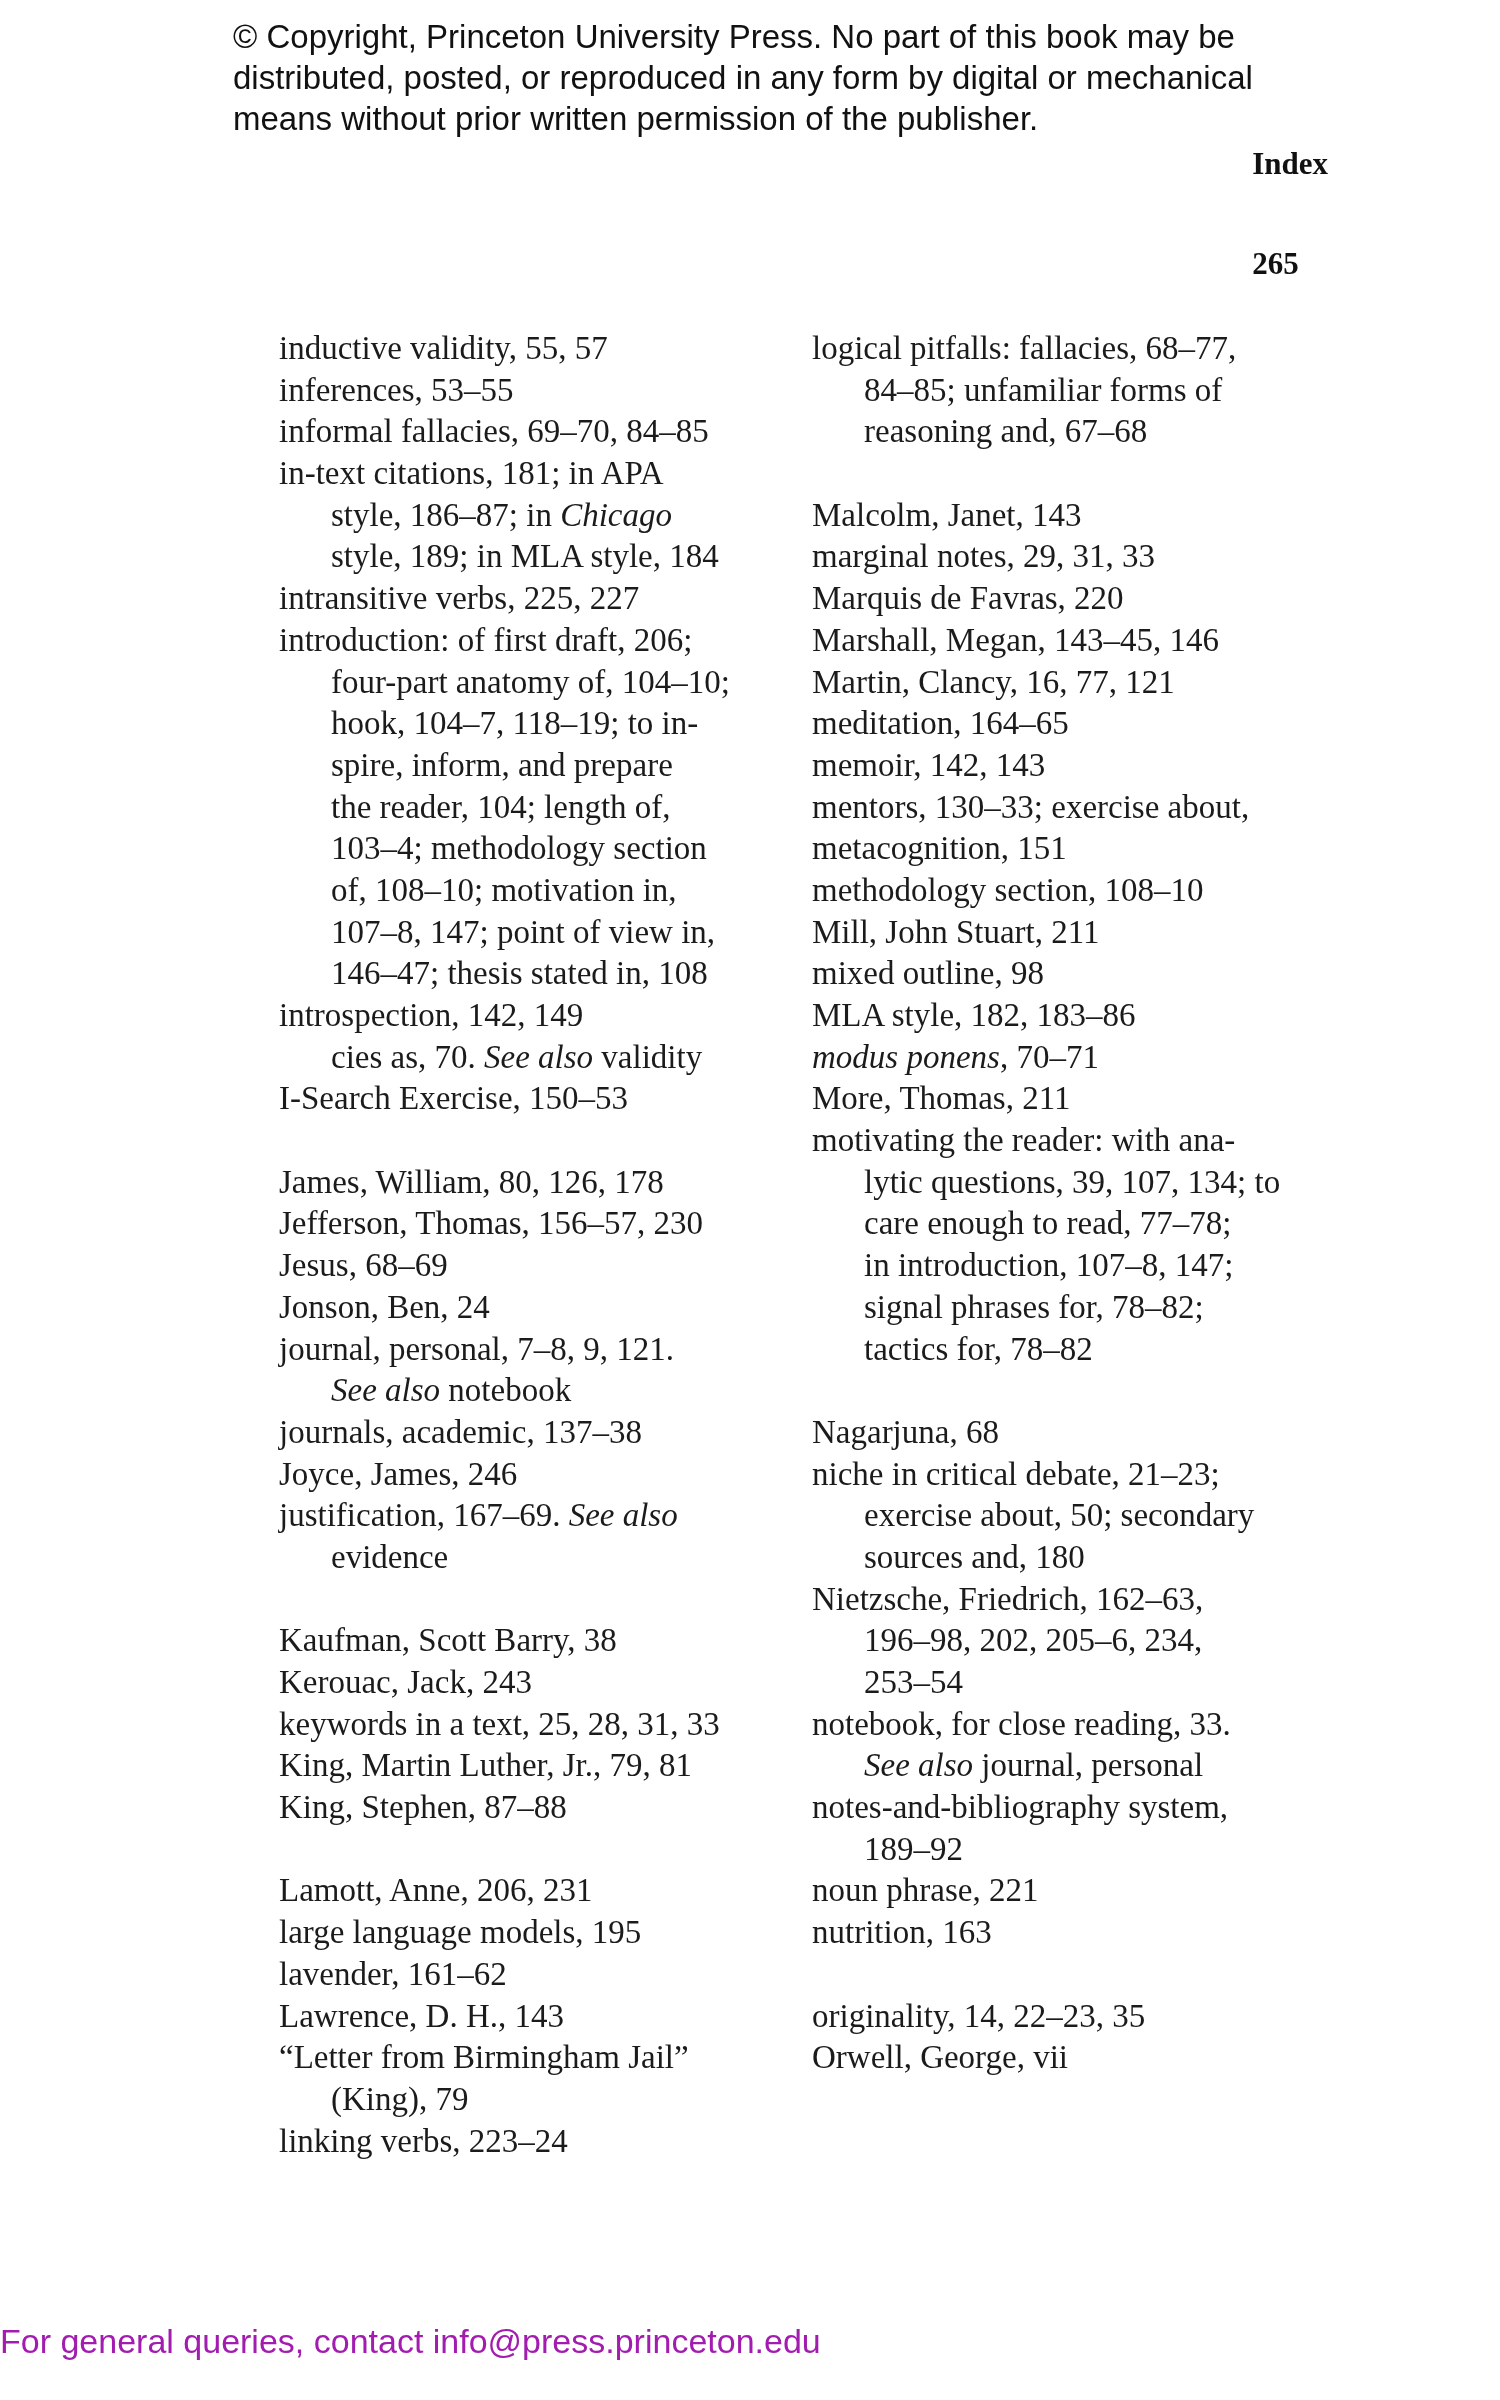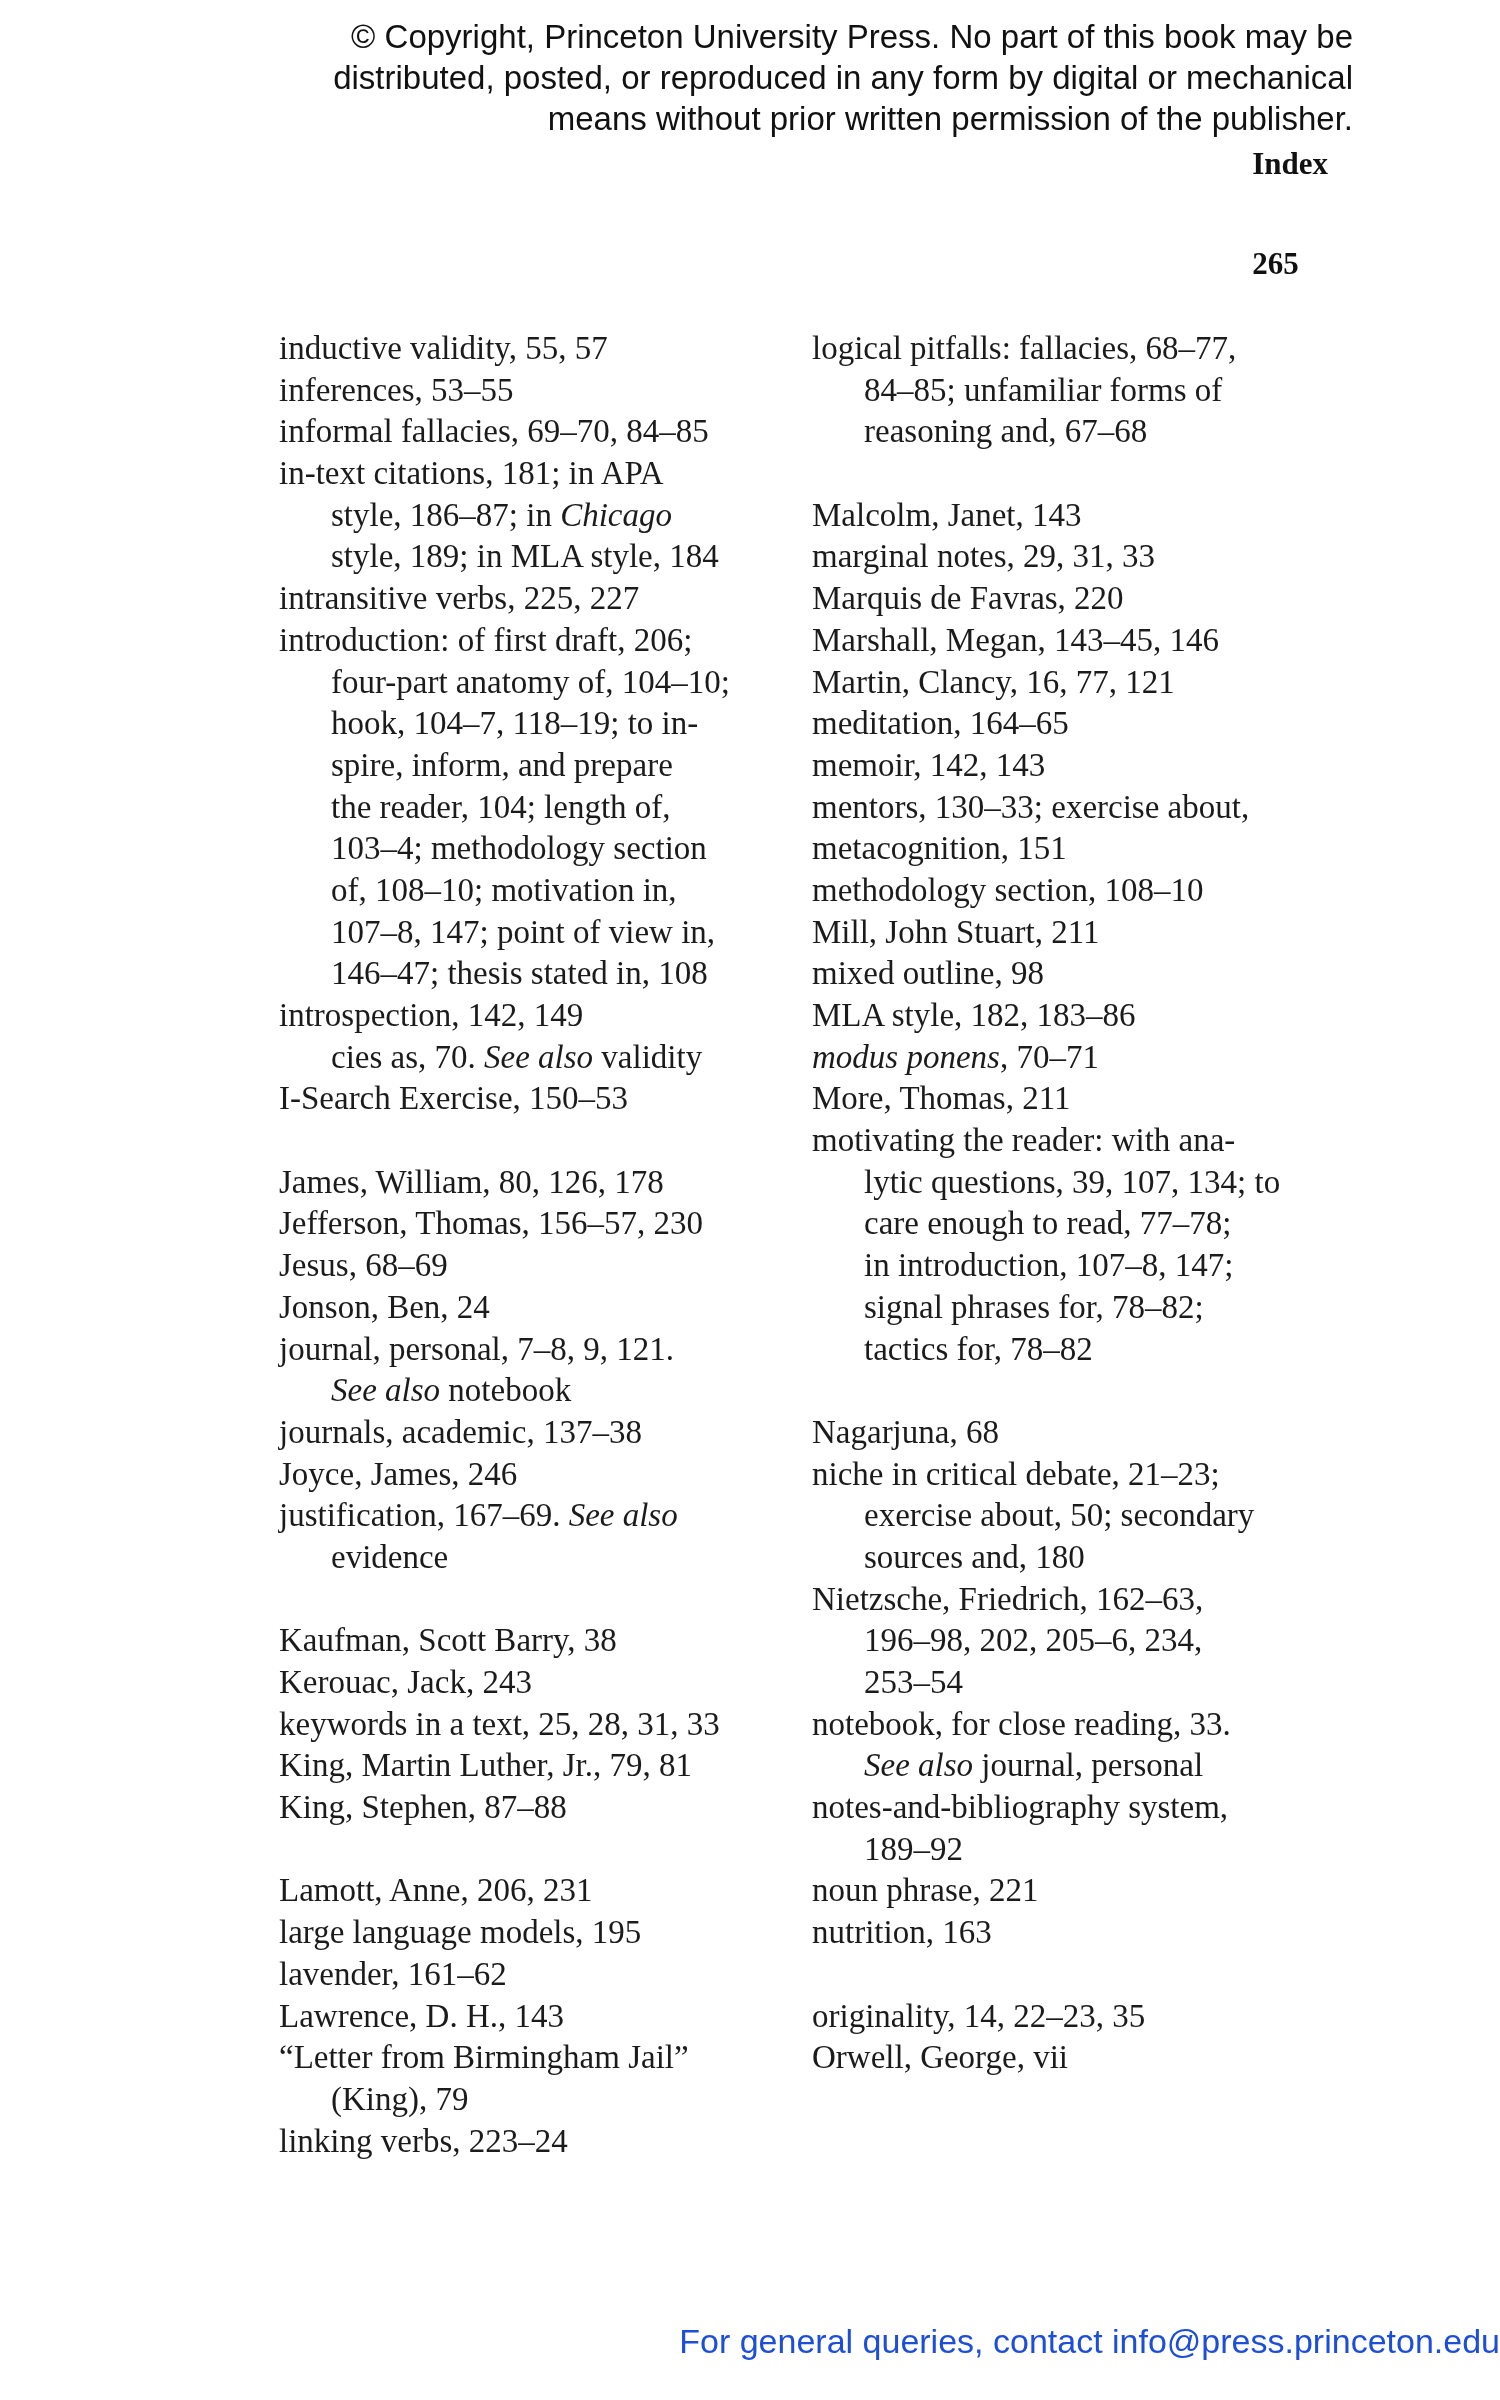--- a/index.html
+++ b/index.html
@@ -2,41 +2,41 @@
 <html><head>
 <meta charset="utf-8">
 <style>
   html, body { margin: 0; padding: 0; background: #ffffff; }
   body { width: 1500px; height: 2400px; position: relative; overflow: hidden; color: #1a1a1a; }
   .copyright {
     position: absolute; left: 233px; top: 16px; width: 1120px;
     font-family: "Liberation Sans", sans-serif; font-size: 33px; line-height: 41px;
     color: #111;
   }
-  .copyright div { white-space: nowrap; text-align: right; }
+  .copyright div { white-space: nowrap; }
   .running-head {
     position: absolute; top: 146px; right: 172px;
     font-family: "Liberation Serif", serif; font-weight: bold; font-size: 31px;
     display: flex; gap: 64px; color: #111; flex-direction: column;
   }
   .column {
     position: absolute; top: 296px;
     font-family: "Liberation Serif", serif; font-size: 33px; line-height: 41.7px;
     color: #1b1b1b;
     margin-top: 32px;
   }
   .col-left { left: 279px; width: 500px; }
   .col-right { left: 812px; width: 540px; }
   .line { white-space: nowrap; height: 41.7px; }
   .line.indent { padding-left: 52px; }
   .line.blank { }
   i { font-style: italic; font-family: Liberation Serif, serif; }
   .footer {
-    position: absolute; left: 0; right: 0; top: 2322px; text-align: right;
-    font-family: "Liberation Sans", sans-serif; font-size: 34px; color: #1d4ed8;
+    position: absolute; left: 0; right: 0; top: 2322px; text-align: left;
+    font-family: "Liberation Sans", sans-serif; font-size: 34px; color: #a21caf;
   }
 </style>
 </head>
 <body>
 
 <div class="copyright">
   <div>© Copyright, Princeton University Press. No part of this book may be</div>
   <div>distributed, posted, or reproduced in any form by digital or mechanical</div>
   <div>means without prior written permission of the publisher.</div>
 </div>

